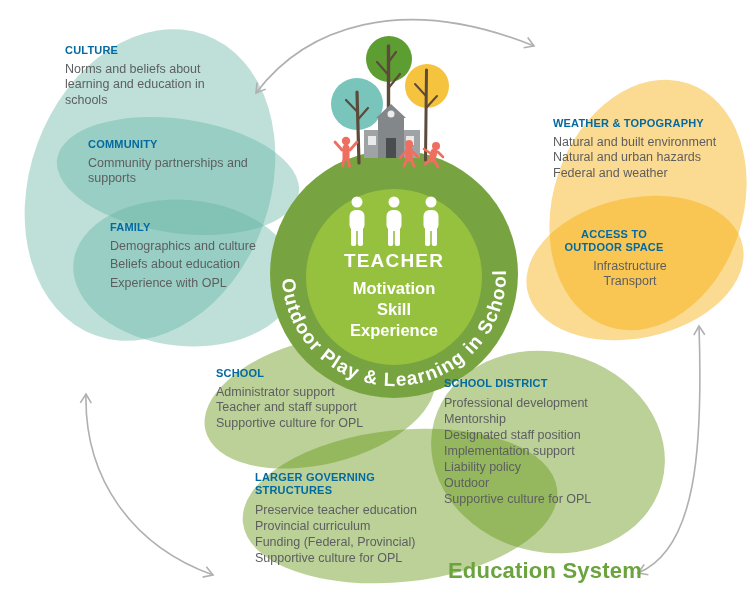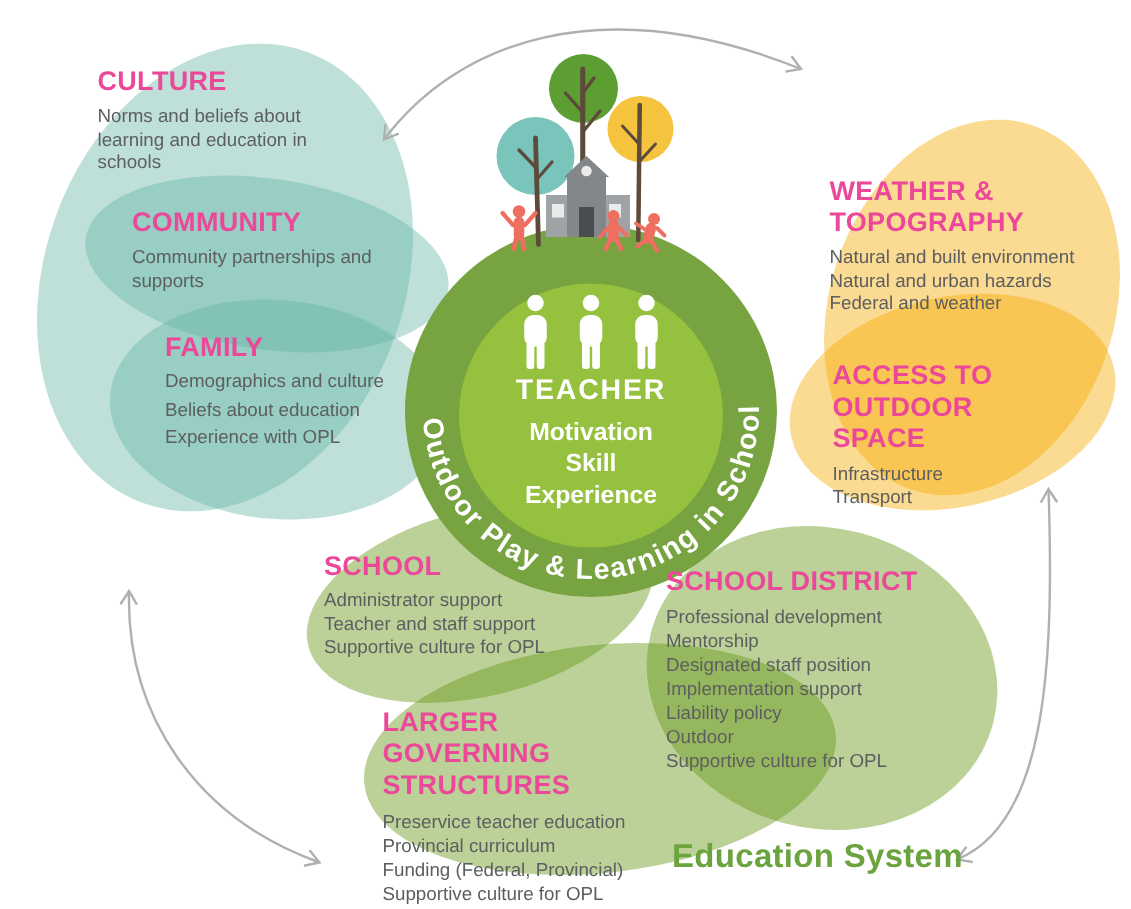--- a/index.html
+++ b/index.html
@@ -5,21 +5,21 @@
   html,body{margin:0;padding:0;background:#fff;}
   .canvas{
     position:relative;
     width:754px;height:606px;
     background:#ffffff;
     overflow:hidden;
     font-family:"Liberation Sans", sans-serif;
   }
   .canvas svg.base{position:absolute;left:0;top:0;}
   .sec{position:absolute;}
-  .hd{font-size:18px;font-weight:bold;color:#ec4899;letter-spacing:.2px;margin:0 0 5px 0;line-height:1.18;}
+  .hd{font-size:11px;font-weight:bold;color:#0369a1;letter-spacing:.2px;margin:0 0 5px 0;line-height:1.18;}
   .bd{font-size:12.5px;color:#5d5e60;line-height:1.24;}
   .bd .it{margin:0 0 3px 0;}
   .biglabel{position:absolute;font-size:22px;font-weight:bold;letter-spacing:.2px;}
   .lbl-env{left:556px;top:31px;color:#f2c44f;}
   .lbl-cs{left:20px;top:352px;color:#80c7bc;}
   .lbl-es{left:448px;top:558px;color:#6ba33e;}
   .center-text{position:absolute;left:284px;width:220px;text-align:center;color:#fff;}
   .teacher{top:250px;font-size:19px;font-weight:bold;letter-spacing:1.2px;}
   .attrs{top:278px;font-size:16.5px;font-weight:bold;line-height:21px;}
   .ringtext{font-size:19px;font-weight:bold;letter-spacing:1.1px;fill:#ffffff;}
@@ -169,21 +169,21 @@
 
   <div class="sec" style="left:553px;top:117px;width:195px;">
     <div class="hd">WEATHER &amp; TOPOGRAPHY</div>
     <div class="bd">
       <div>Natural and built environment</div>
       <div>Natural and urban hazards</div>
       <div>Federal and weather</div>
     </div>
   </div>
 
-  <div class="sec" style="left:555px;top:240px;width:150px;">
+  <div class="sec" style="left:555px;top:228px;width:150px;text-align:center;">
     <div class="hd" style="max-width:118px;">ACCESS TO OUTDOOR SPACE</div>
     <div class="bd">
       <div>Infrastructure</div>
       <div>Transport</div>
     </div>
   </div>
 
   <div class="sec" style="left:216px;top:367px;width:200px;">
     <div class="hd">SCHOOL</div>
     <div class="bd">

